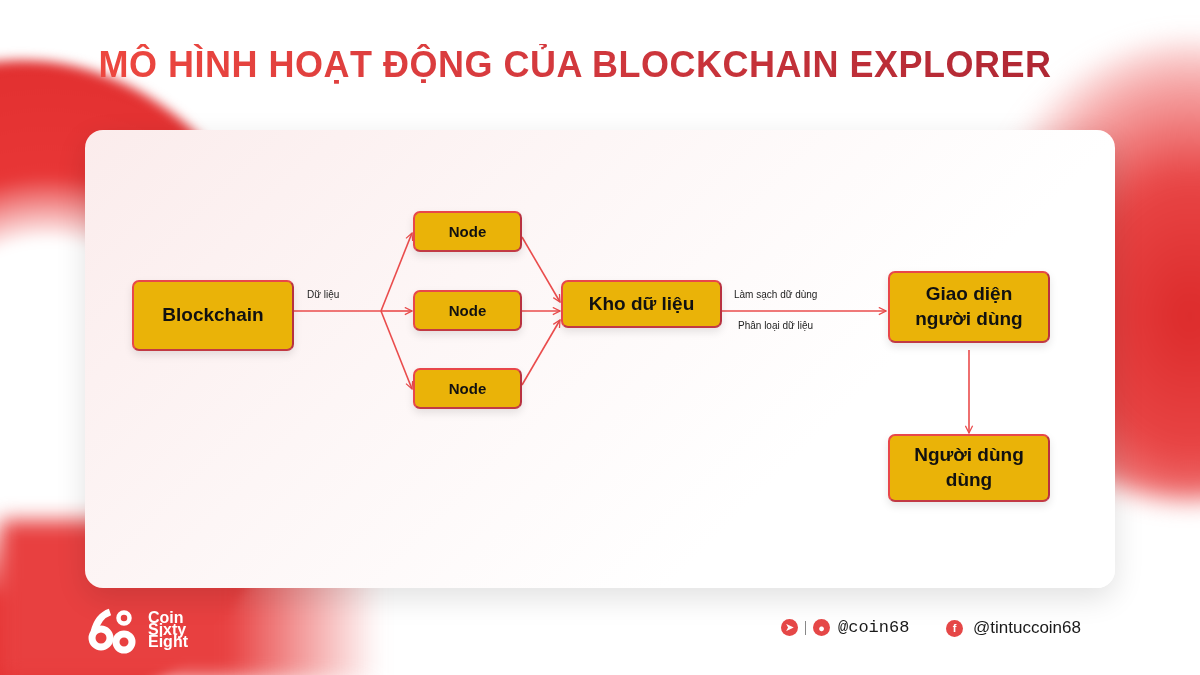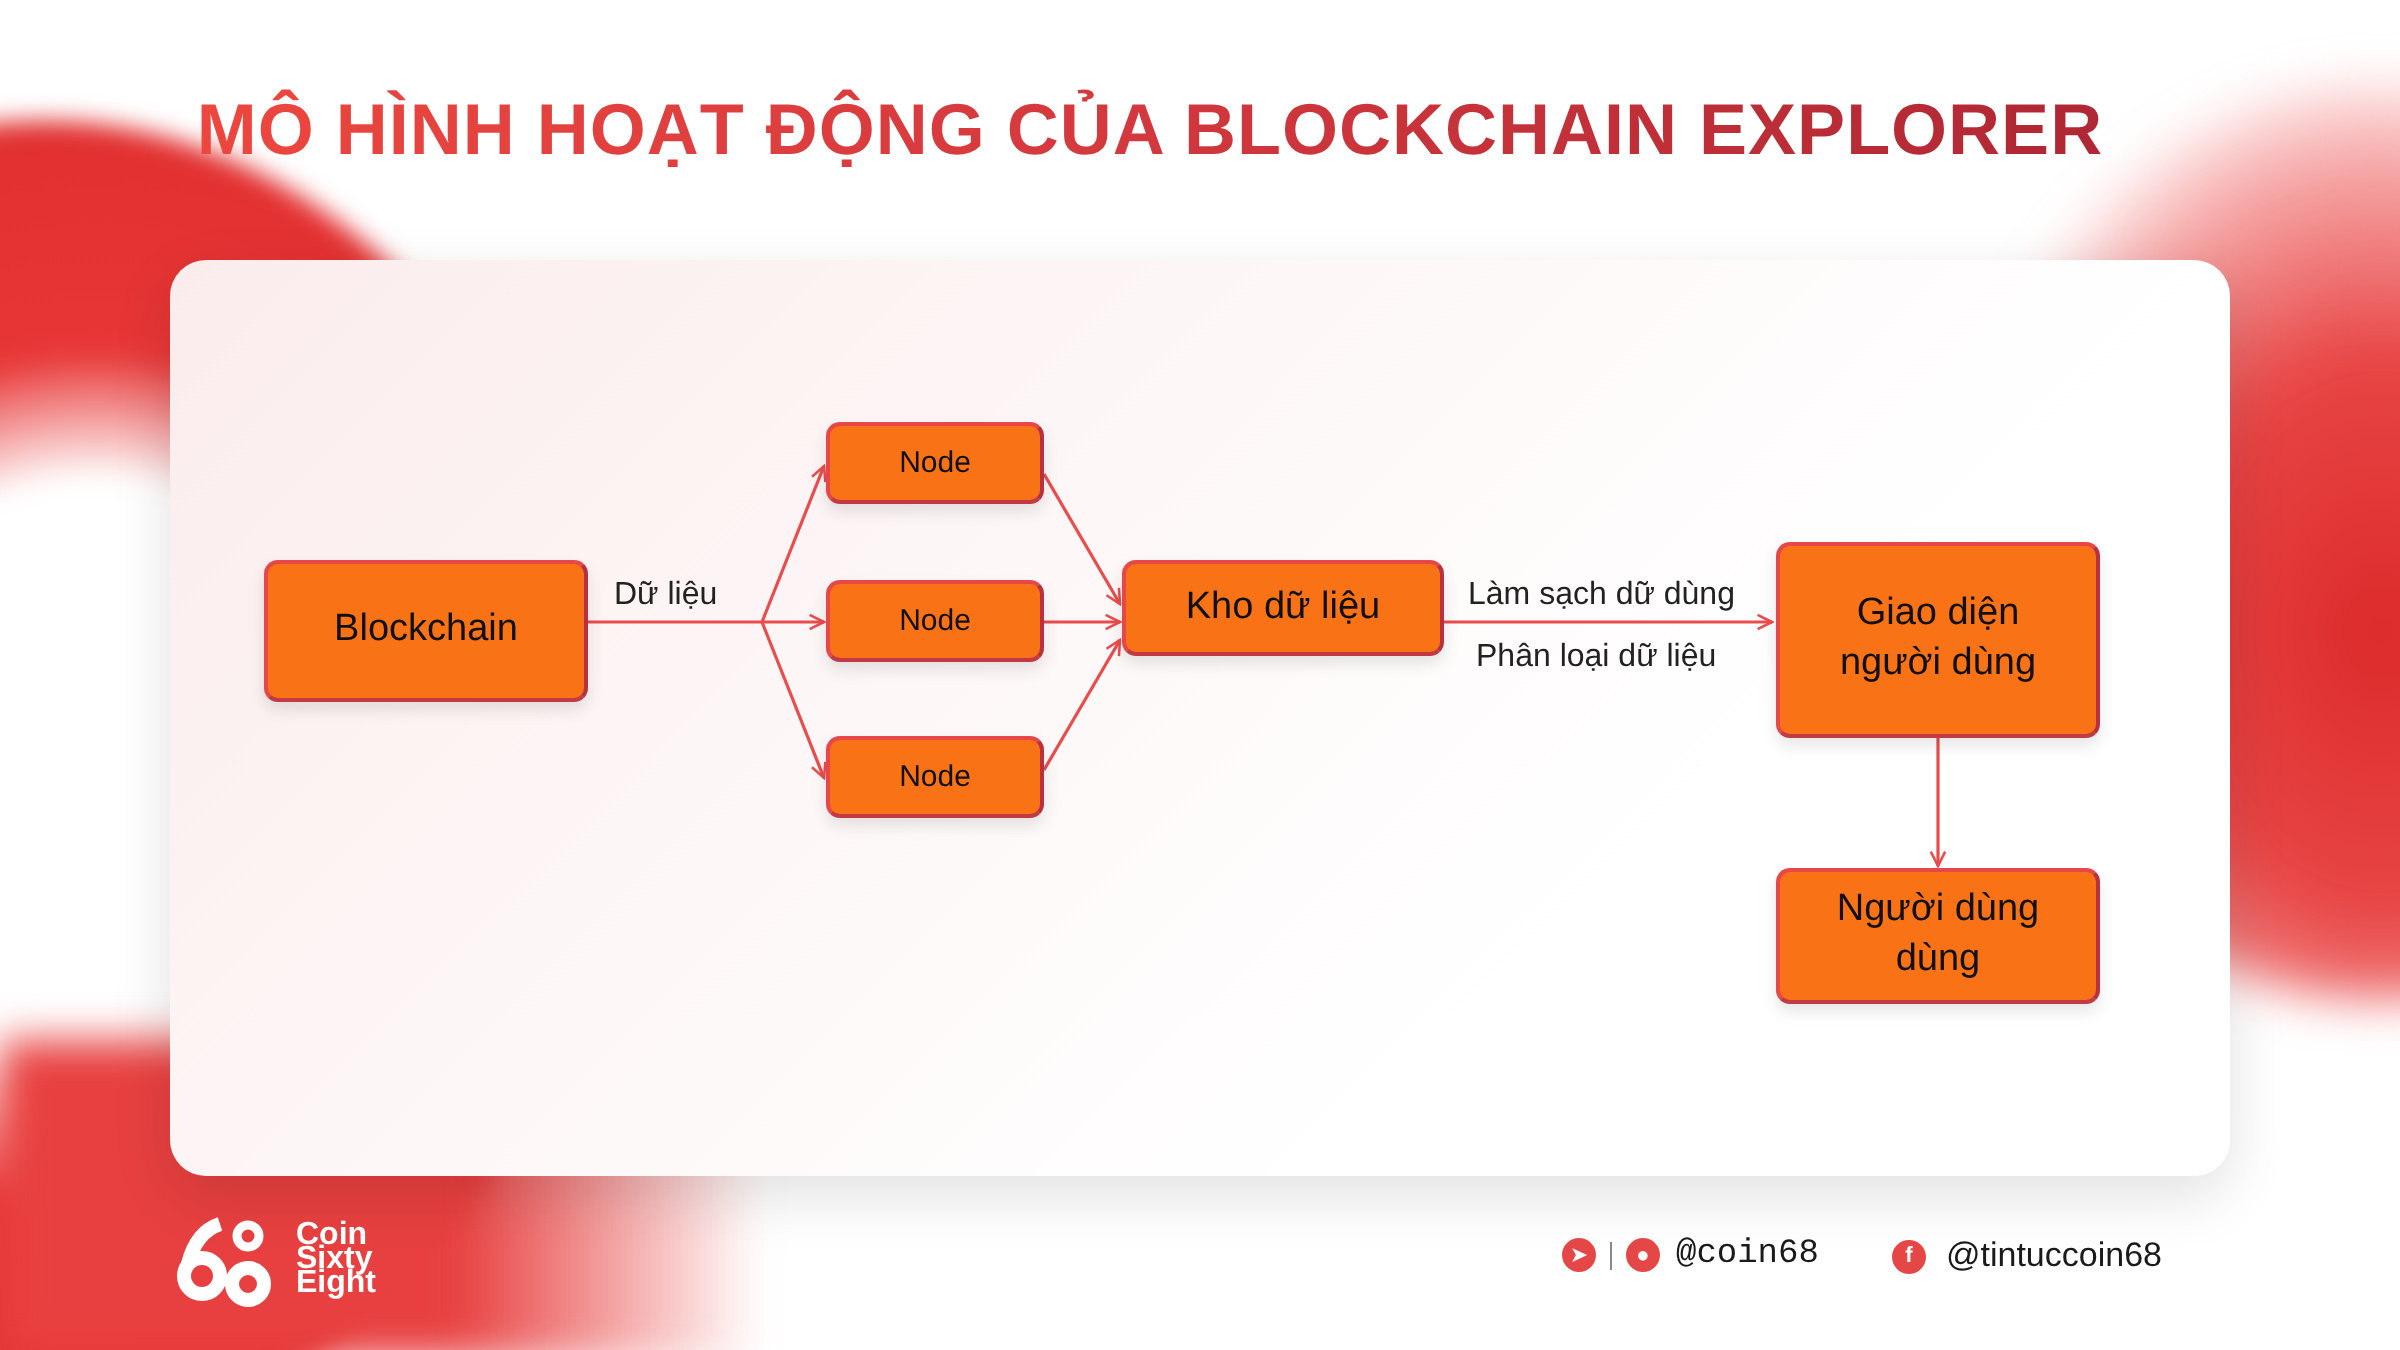--- a/index.html
+++ b/index.html
@@ -34,30 +34,30 @@
   }
   .card {
     position: absolute; left: 85px; top: 130px; width: 1030px; height: 458px;
     border-radius: 18px;
     background: linear-gradient(135deg, #fbecec 0%, #fdf6f6 35%, #ffffff 70%);
     box-shadow: 0 10px 30px rgba(0,0,0,0.12);
   }
   .box {
     position: absolute;
     display: flex; align-items: center; justify-content: center; 
-    background: #f97316;
+    background: #eab308;
     border: 2px solid #e8474a;
     border-right-color: #b83140; border-bottom-color: #c23a44;
     border-radius: 7px;
     box-shadow: 0 4px 8px rgba(0,0,0,0.10);
-    font-weight: 400; color: #111;
+    font-weight: 700; color: #111;
   }
   .box.big { font-size: 19px; line-height: 1.3; }
   .box.small { font-size: 15px; }
-  .lbl { position: absolute; font-size: 16px; color: #222; white-space: nowrap; text-align: center; }
+  .lbl { position: absolute; font-size: 10px; color: #222; white-space: nowrap; text-align: center; }
   svg.lines { position: absolute; left: 0; top: 0; }
   .logo { position: absolute; left: 88px; top: 606px; display: flex; align-items: center; gap: 6px; }
   .logo-mark { position: relative; width: 54px; height: 48px; }
   .logo-text { color: #fff; font-size: 16px; line-height: 12px; font-weight: 700; }
   .social { position: absolute; top: 618px; display: flex; align-items: center; gap: 6px; font-size: 17px; color: #1a1a1a; }
   .ic {
     width: 17px; height: 17px; border-radius: 50%; background: #e54747; color: #fff;
     display: inline-flex; align-items: center; justify-content: center; font-size: 11px; font-weight: 700;
   }
   .sep { width: 1px; height: 14px; background: #888; margin: 0 1px; }
@@ -113,21 +113,21 @@
   <span>Node</span>
 </div>
 
 <div class="box big" style="left:561px; top:280px; width:161px; height:48px;">
   <span>Kho dữ liệu</span>
 </div>
 
 <div class="lbl" style="left:734px; top:289px;">Làm sạch dữ dùng</div>
 <div class="lbl" style="left:738px; top:320px;">Phân loại dữ liệu</div>
 
-<div class="box big" style="left:888px; top:271px; width:162px; height:98px; flex-direction:column;">
+<div class="box big" style="left:888px; top:271px; width:162px; height:72px; flex-direction:column;">
   <span>Giao diện</span>
   <span>người dùng</span>
 </div>
 
 <div class="box big" style="left:888px; top:434px; width:162px; height:68px; flex-direction:column;">
   <span>Người dùng</span>
   <span>dùng</span>
 </div>
 
 <div class="logo">

